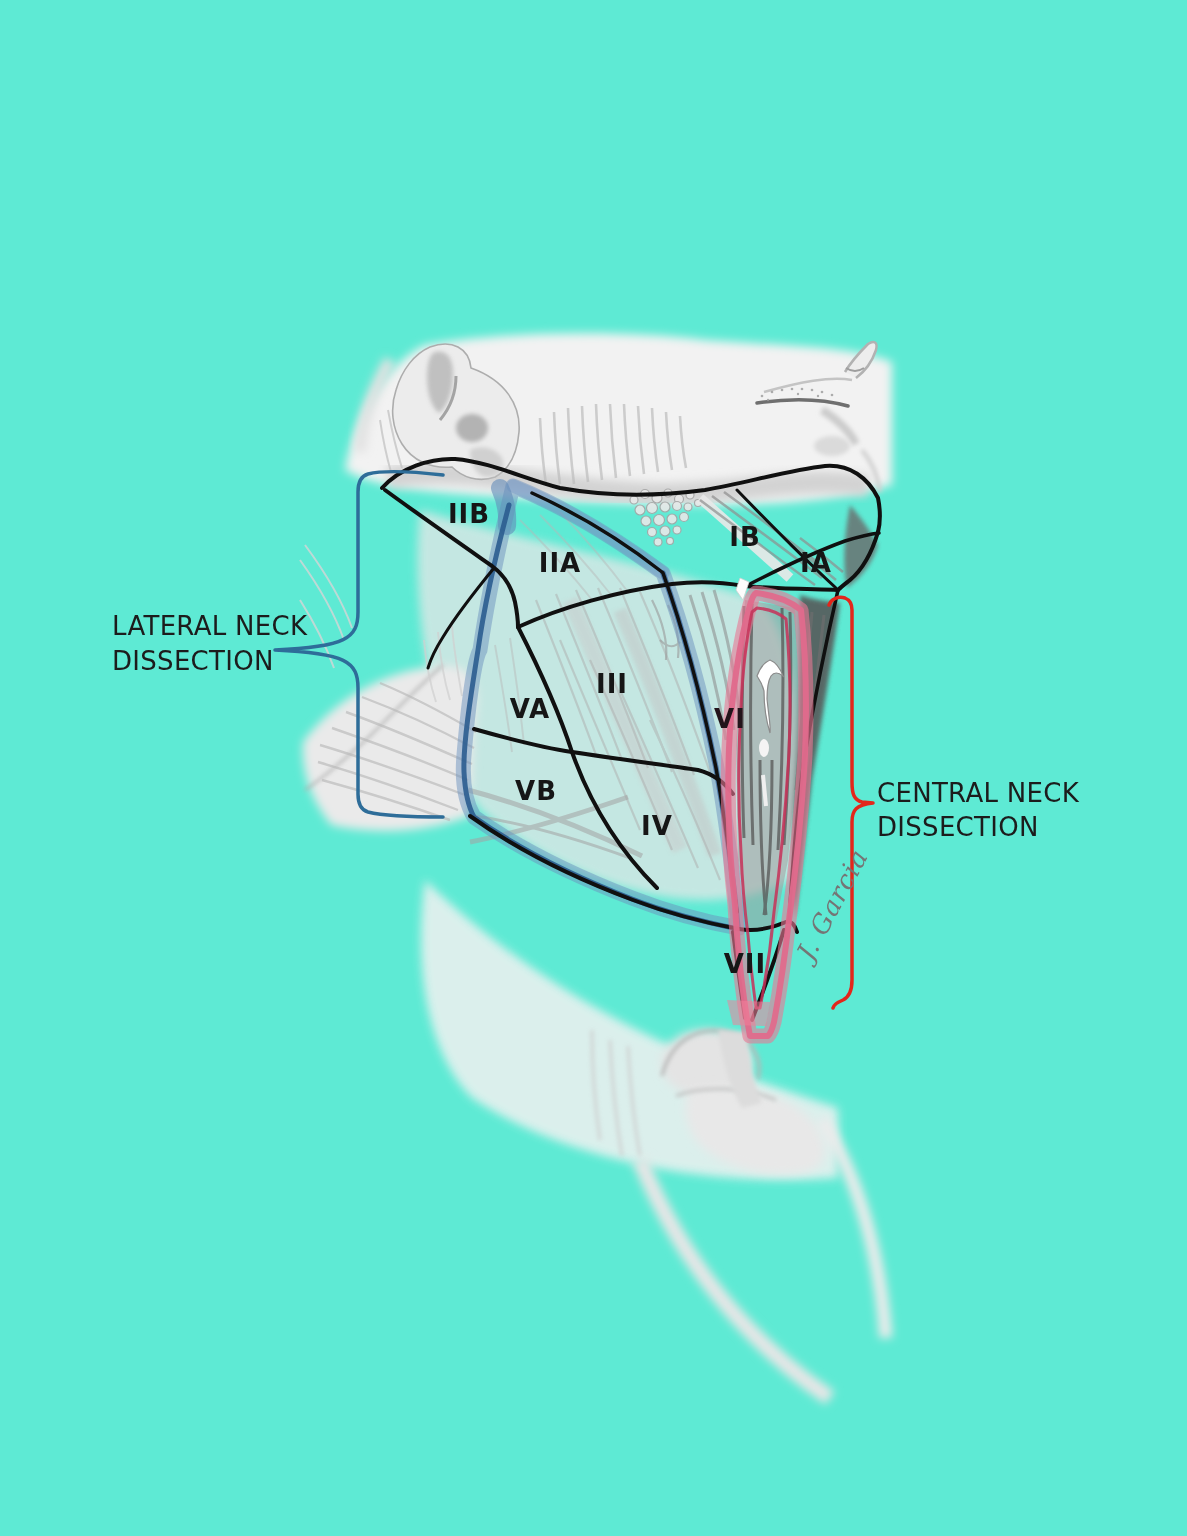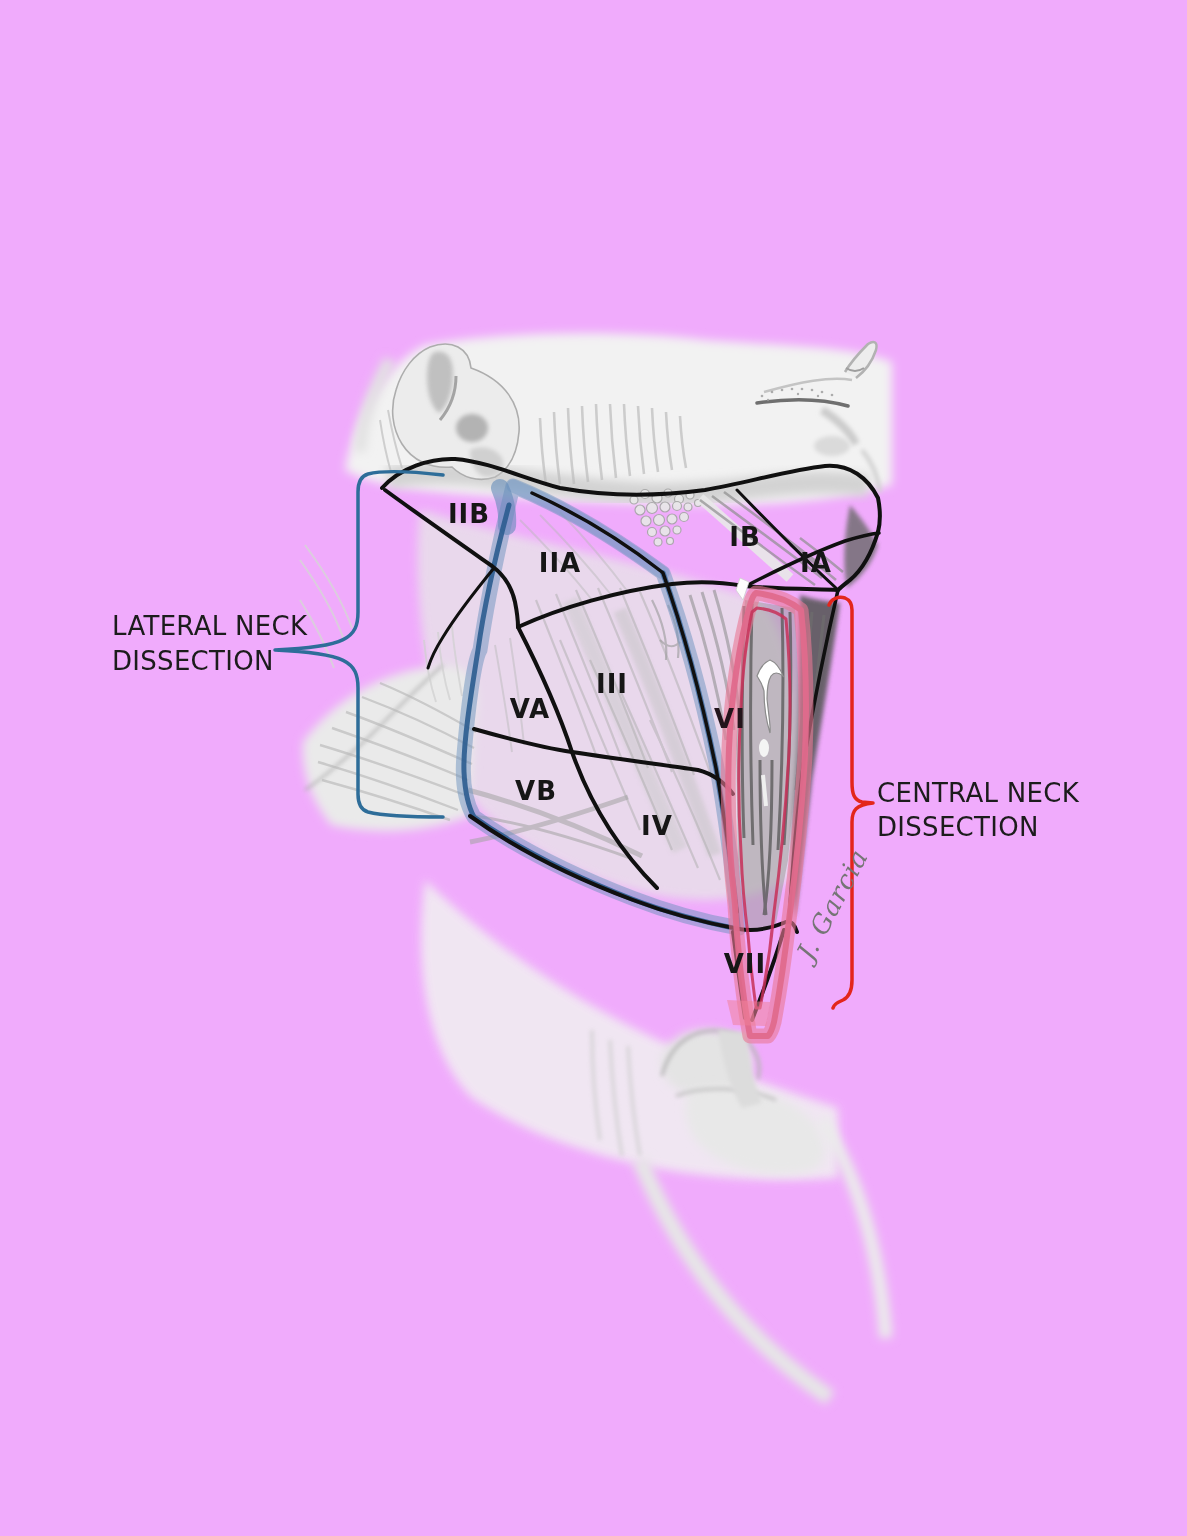--- a/index.html
+++ b/index.html
@@ -1,17 +1,17 @@
 <!DOCTYPE html>
 <html><head>
 <meta charset="utf-8">
 <style>
   html,body{margin:0;padding:0;background:#ffffff;}
   body{width:1187px;height:1536px;overflow:hidden;font-family:"DejaVu Sans","Liberation Sans",sans-serif;}
-  .stage{position:relative;width:1187px;height:1536px;background:#f0abfc;}
+  .stage{position:relative;width:1187px;height:1536px;background:#5eead4;}
   svg{display:block;}
   .zone-label{font-family:"DejaVu Sans","Liberation Sans",sans-serif;font-weight:bold;font-size:26px;letter-spacing:1px;}
   .annot{font-family:"DejaVu Sans","Liberation Sans",sans-serif;font-size:26px;letter-spacing:0.3px;}
   .sig{font-family:"DejaVu Serif","Liberation Serif",serif;font-style:italic;font-size:26px;letter-spacing:1px;}
 </style>
 </head>
 <body>
 
 <div class="stage">
 <svg width="1187" height="1536" viewBox="0 0 1187 1536" xmlns="http://www.w3.org/2000/svg">

